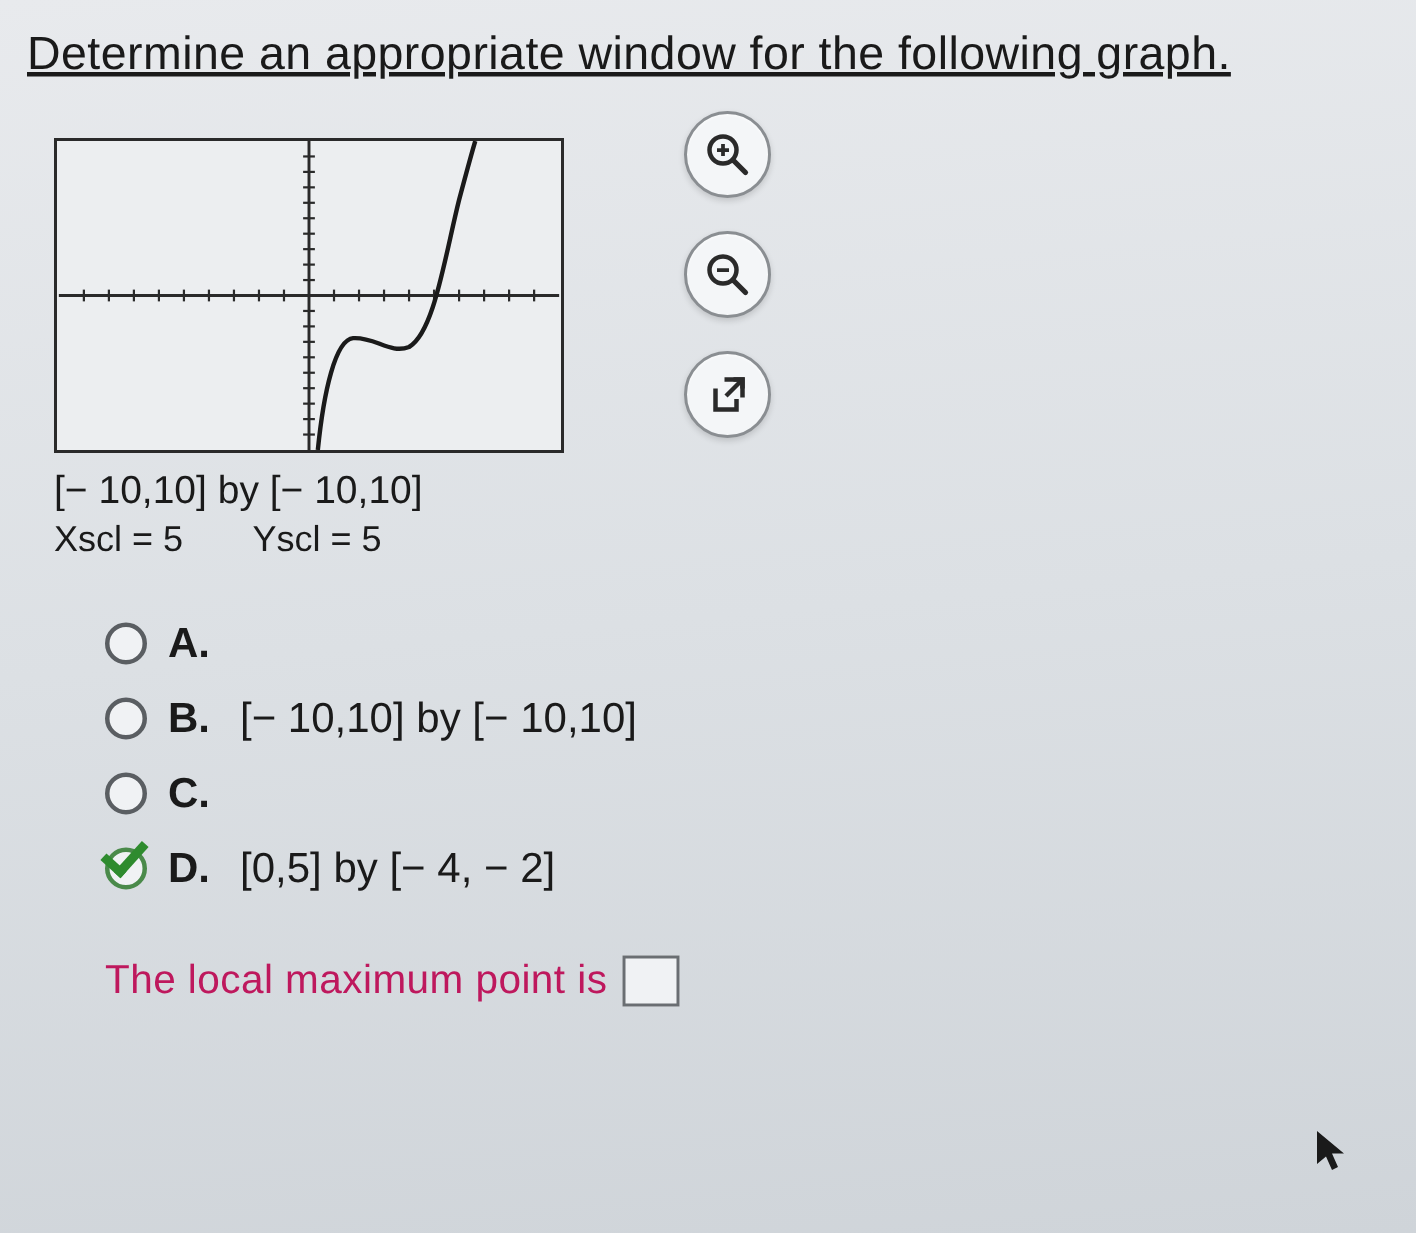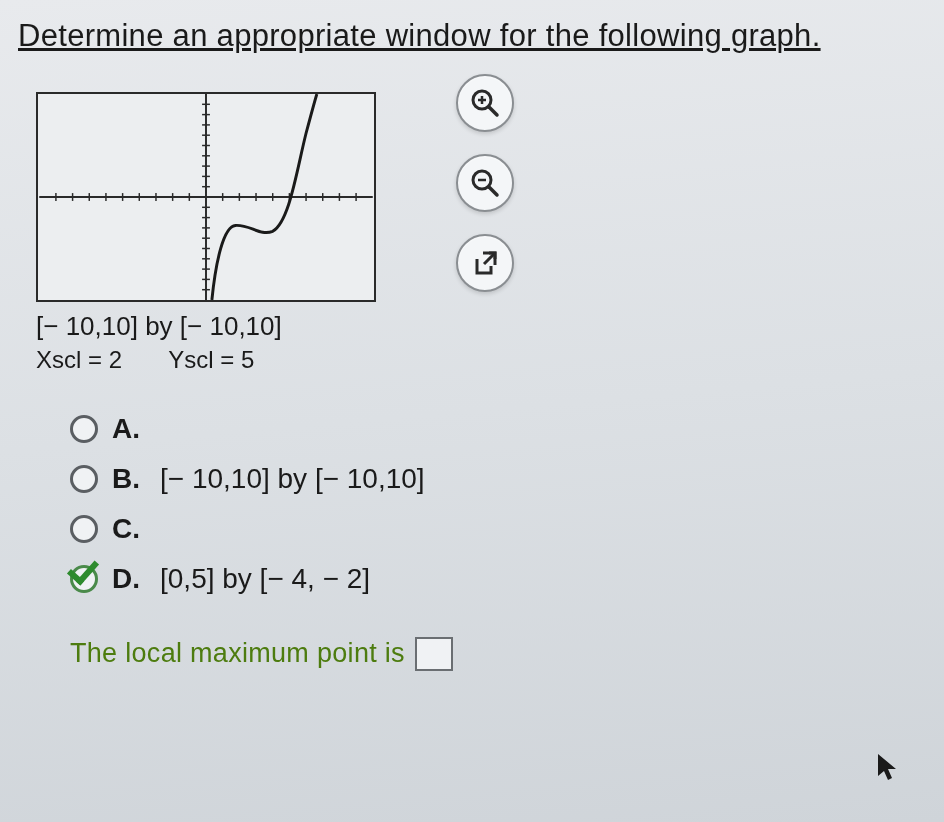--- a/index.html
+++ b/index.html
@@ -90,21 +90,21 @@
     border-bottom: 6px solid #2e8b2e;
     transform: rotate(-48deg);
   }
   .opt-letter {
     font-weight: bold;
     min-width: 34px;
   }
   .partial-text {
     padding: 24px 0 0 70px;
     font-size: 27px;
-    color: #4d7c0f;
+    color: #be185d;
     letter-spacing: 0.3px;
     display: flex;
     align-items: center;
     gap: 10px;
   }
   .blank-box {
     display: inline-block;
     width: 38px;
     height: 34px;
     border: 2px solid #6a6e72;
@@ -169,21 +169,21 @@
         <line x1="166" y1="178.5" x2="174" y2="178.5"></line>
           <line x1="166" y1="189" x2="174" y2="189"></line>
         <line x1="166" y1="199.5" x2="174" y2="199.5"></line>
       </g>
 
       <path d="M 176 210 C 180 170, 188 135, 200 134 C 215 133, 225 145, 238 140 C 255 130, 262 80, 272 40 C 276 25, 280 10, 283 0" stroke="#1a1a1a" stroke-width="3" fill="none"></path>
     </svg>
     <div class="graph-captions">
       <div>[− 10,10] by [− 10,10]</div>
       <div class="sub">
-        <span>Xscl = 2</span>
+        <span>Xscl = 5</span>
         &nbsp;&nbsp;&nbsp;&nbsp;&nbsp;
         <span>Yscl = 5</span>
       </div>
     </div>
   </div>
 
   <div class="tools">
     <div class="tool-btn">
       <svg width="32" height="32" viewBox="0 0 32 32">
         <circle cx="13" cy="13" r="9" stroke="#2a2a2a" stroke-width="3" fill="none"></circle>

